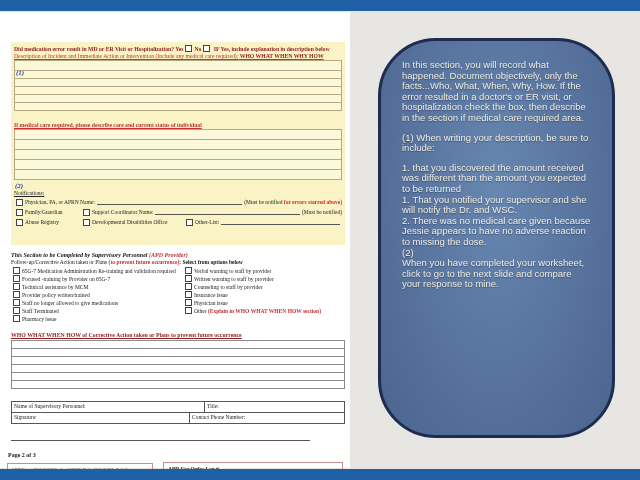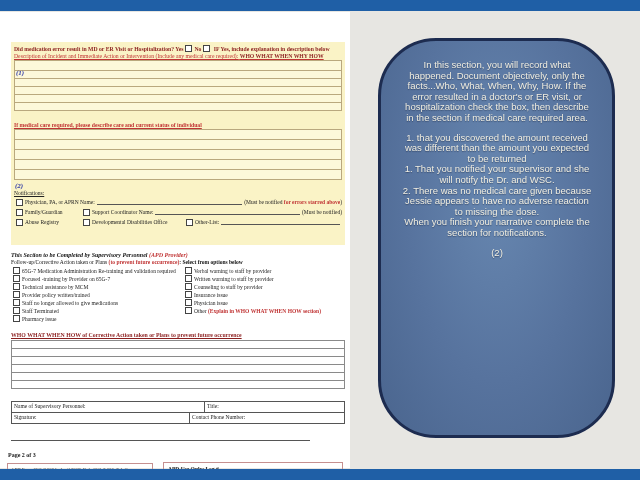--- a/index.html
+++ b/index.html
@@ -67,21 +67,21 @@
   #apdbox .lbl{font-size:5.5px;font-weight:bold;color:#222;white-space:nowrap;}
   #apdbox .blank{margin-bottom:0;}
 
   
   #panel{position:absolute;left:378px;top:38px;width:237px;height:400px;box-sizing:border-box;
     border:3px solid #1d2c50;border-radius:58px;
     background:radial-gradient(ellipse at 50% 38%, #6787b0 0%, #57739e 55%, #4a658e 100%);
     padding:19px 20px 0 21px;
     font-family:"Liberation Sans", sans-serif;font-size:9.5px;line-height:10.6px;
     color:#f1eee1;text-shadow:0 1px 1px rgba(20,30,55,0.45);}
-  #panel p{margin:0;text-align:center;}
+  #panel p{margin:0;}
   #panel p.gap{margin-bottom:9px;}
 </style>
 </head>
 <body>
 
 <div id="slide">
   <div id="topbar" class="bar"></div>
 
   <div id="paper">
 
@@ -194,21 +194,22 @@
     <div id="pagelabel">Page 2 of 3</div>
     <div id="refbox">APD Form 65G-7.006A, April 2019, Rule 65G-7.006, F.A.C.</div>
     <div id="apdbox">
       <span class="lbl">APD Use Only: Log #</span>
       <span class="blank"></span>
     </div>
   </div>
 
   <div id="panel">
     <p class="gap">In this section, you will record what happened.  Document objectively, only the facts...Who, What, When, Why, How.  If the error resulted in a doctor's or ER visit, or hospitalization check the box, then describe in the section if medical care required area.</p>
+    <p class="gap">(1)  When writing your description, be sure to include:</p>
     <p>1. that you discovered the amount received was different than the amount you expected to be returned</p>
     <p>1. That you notified your supervisor and  she will notify the Dr. and WSC.</p>
     <p>2. There was no medical care given because Jessie appears to have no adverse reaction to missing the dose.</p>
-    <p class="gap">When you finish your narrative complete the section for notifications.</p>
     <p>(2)</p>
+    <p>When you have completed your worksheet, click to go to the next slide and compare your response to mine.</p>
   </div>
 
   <div id="bottombar" class="bar"></div>
 </div>
 
 </body></html>

